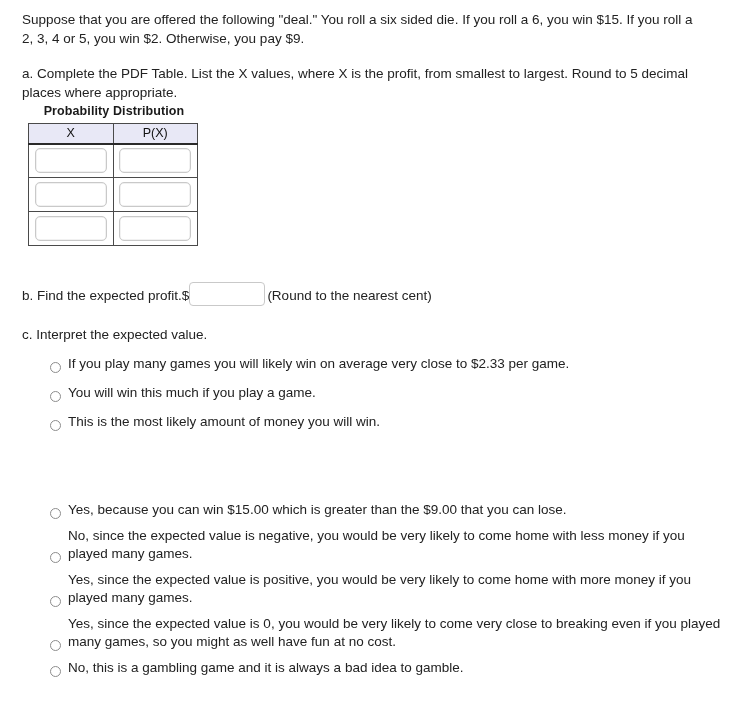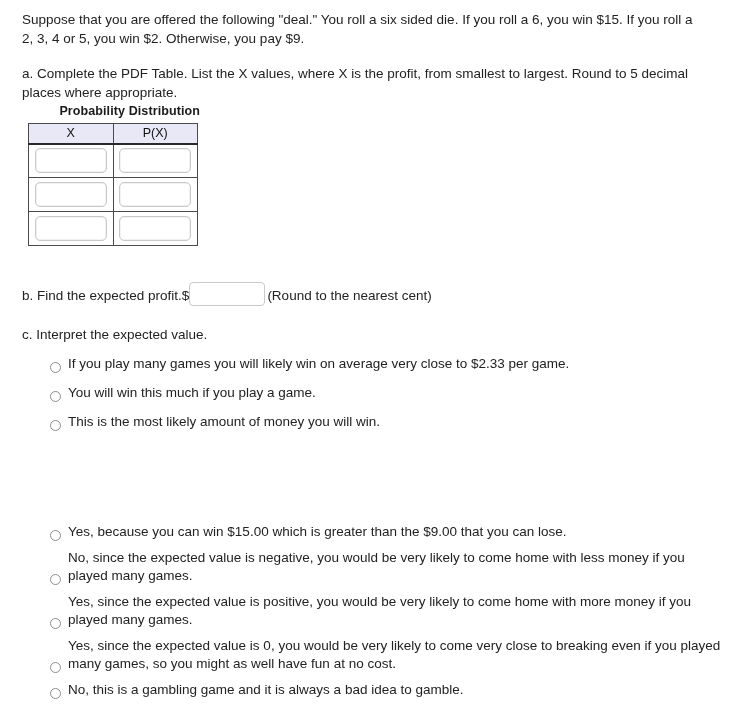--- a/index.html
+++ b/index.html
@@ -49,21 +49,21 @@
   
   .table-block {
     position: absolute;
     left: 28px;
     top: 104px;
     width: 172px;
   }
   .table-title {
     font-weight: bold;
     font-size: 12.5px;
-    text-align: right;
+    text-align: center;
     line-height: 15px;
     color: #1a1a1a;
     margin-bottom: 4px;
     letter-spacing: 0.1px;
   }
   table.pdf-table {
     border-collapse: collapse;
     width: 170px;
     table-layout: fixed;
   }
@@ -149,21 +149,21 @@
   .part-d {
     position: absolute;
     left: 22px;
     top: 475px;
     font-size: 13.5px;
     line-height: 19px;
   }
   .d-options {
     position: absolute;
     left: 50px;
-    top: 523px;
+    top: 501px;
     width: 672px;
   }
 
   
   .opt {
     display: flex;
     align-items: flex-end;
     margin-bottom: 8px;
   }
   .opt-c { margin-bottom: 11px; }

